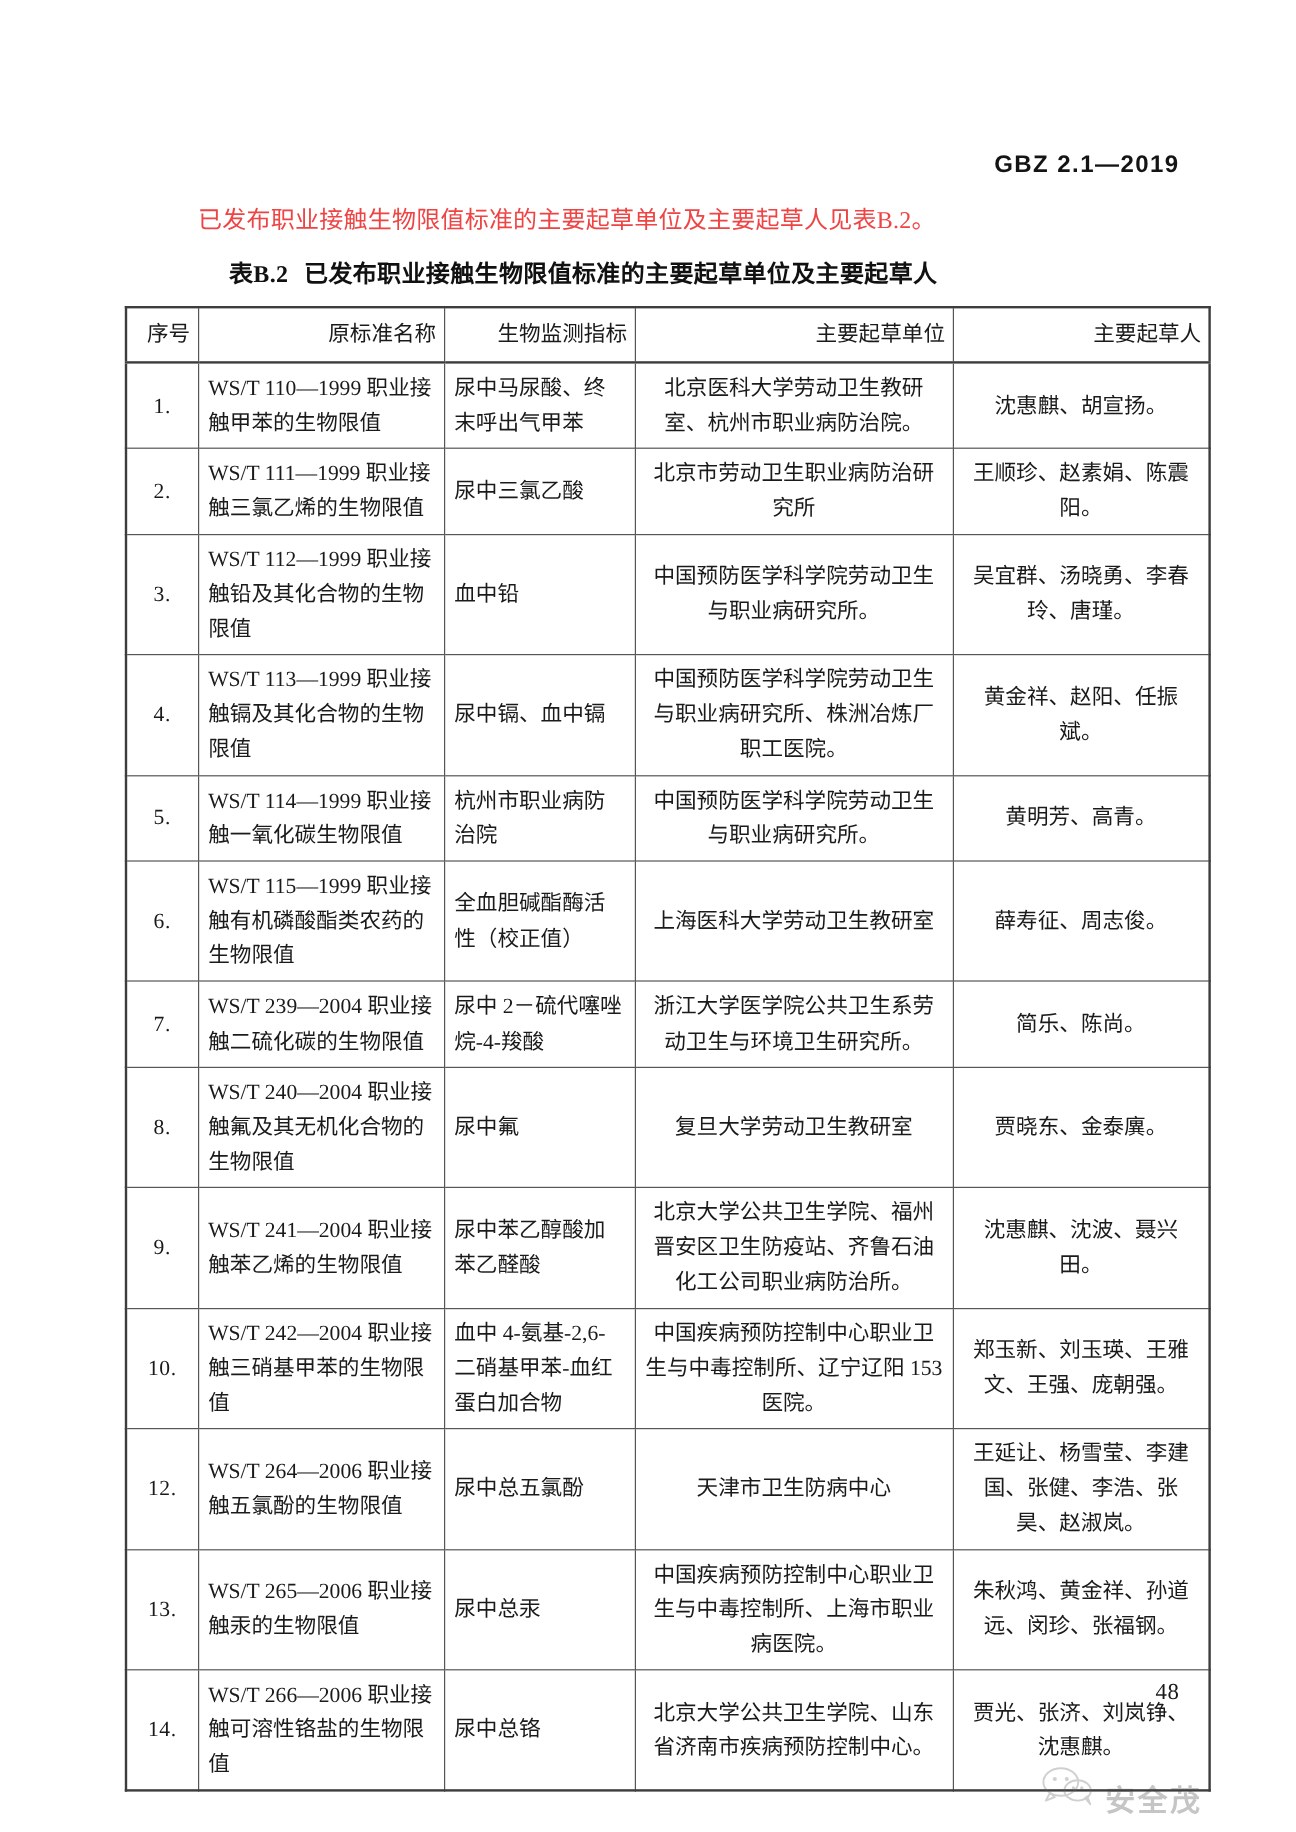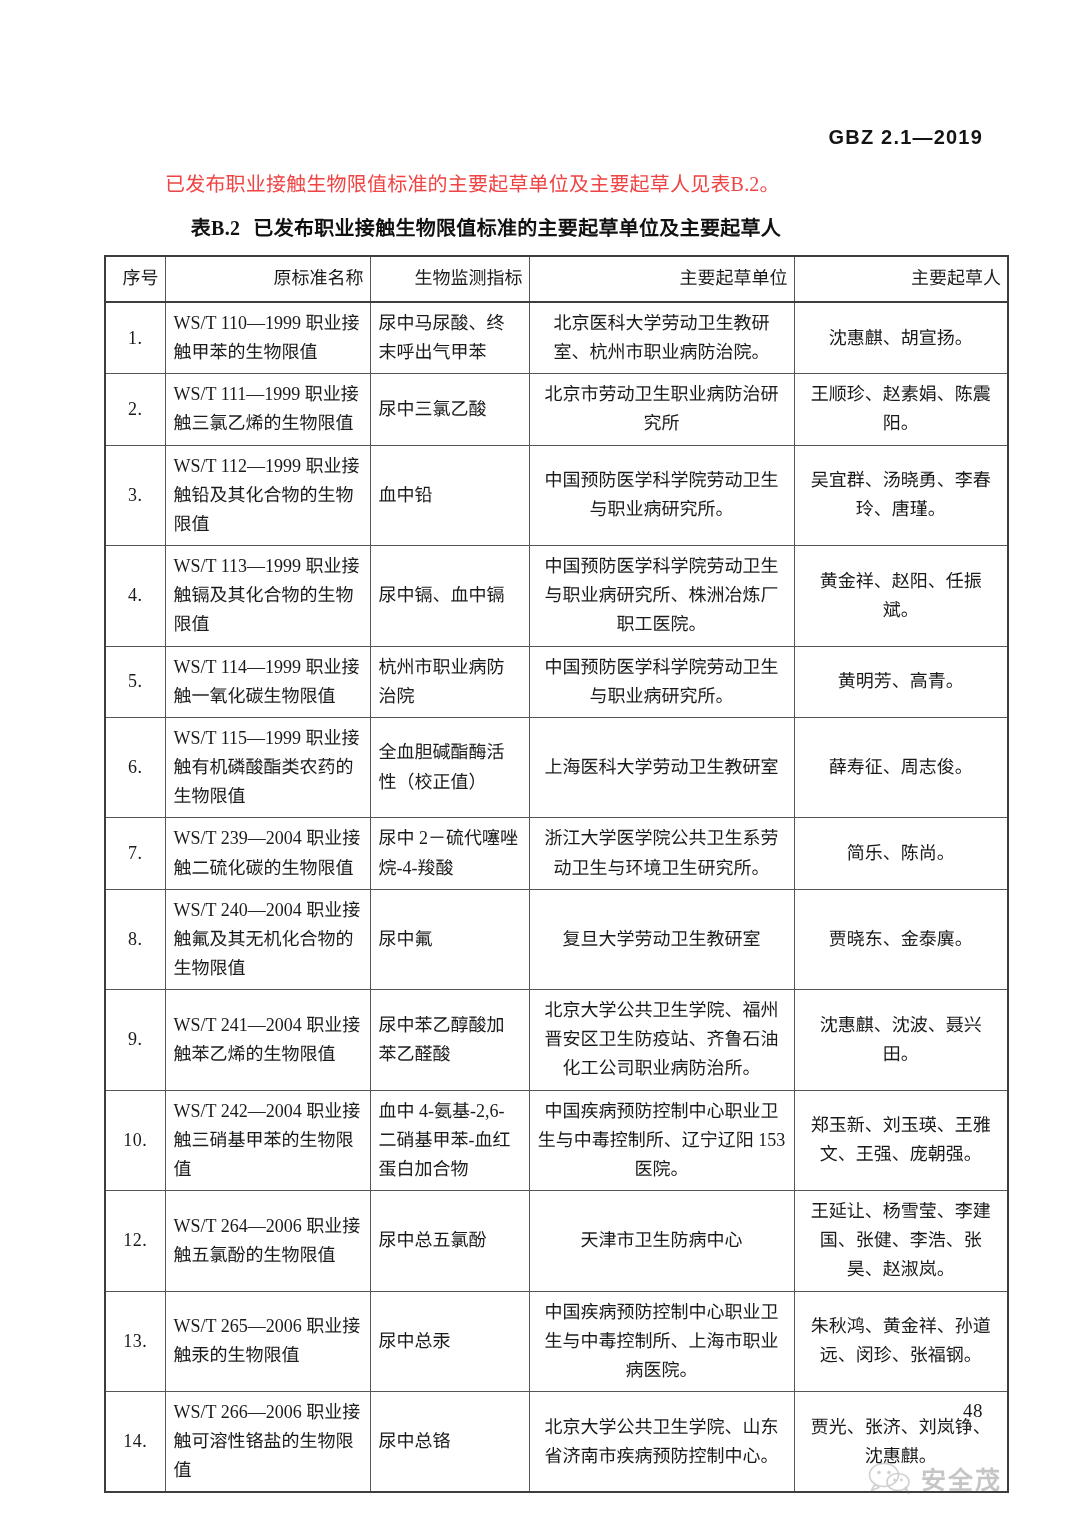--- a/index.html
+++ b/index.html
@@ -163,20 +163,21 @@
     height: 34px;
     position: relative;
     display: block;
   }
   .watermark .wm-text {
     font-size: 25px;
     font-weight: 700;
     letter-spacing: 2px;
     color: #14532d;
     font-family: "Liberation Sans", "DejaVu Sans", sans-serif;
+    margin-top: 20px;
   }
 </style>
 </head>
 <body>
 
 <div class="page">
 
   <div class="running-header">GBZ 2.1—2019</div>
 
   <div class="intro-paragraph">已发布职业接触生物限值标准的主要起草单位及主要起草人见表B.2。</div>

